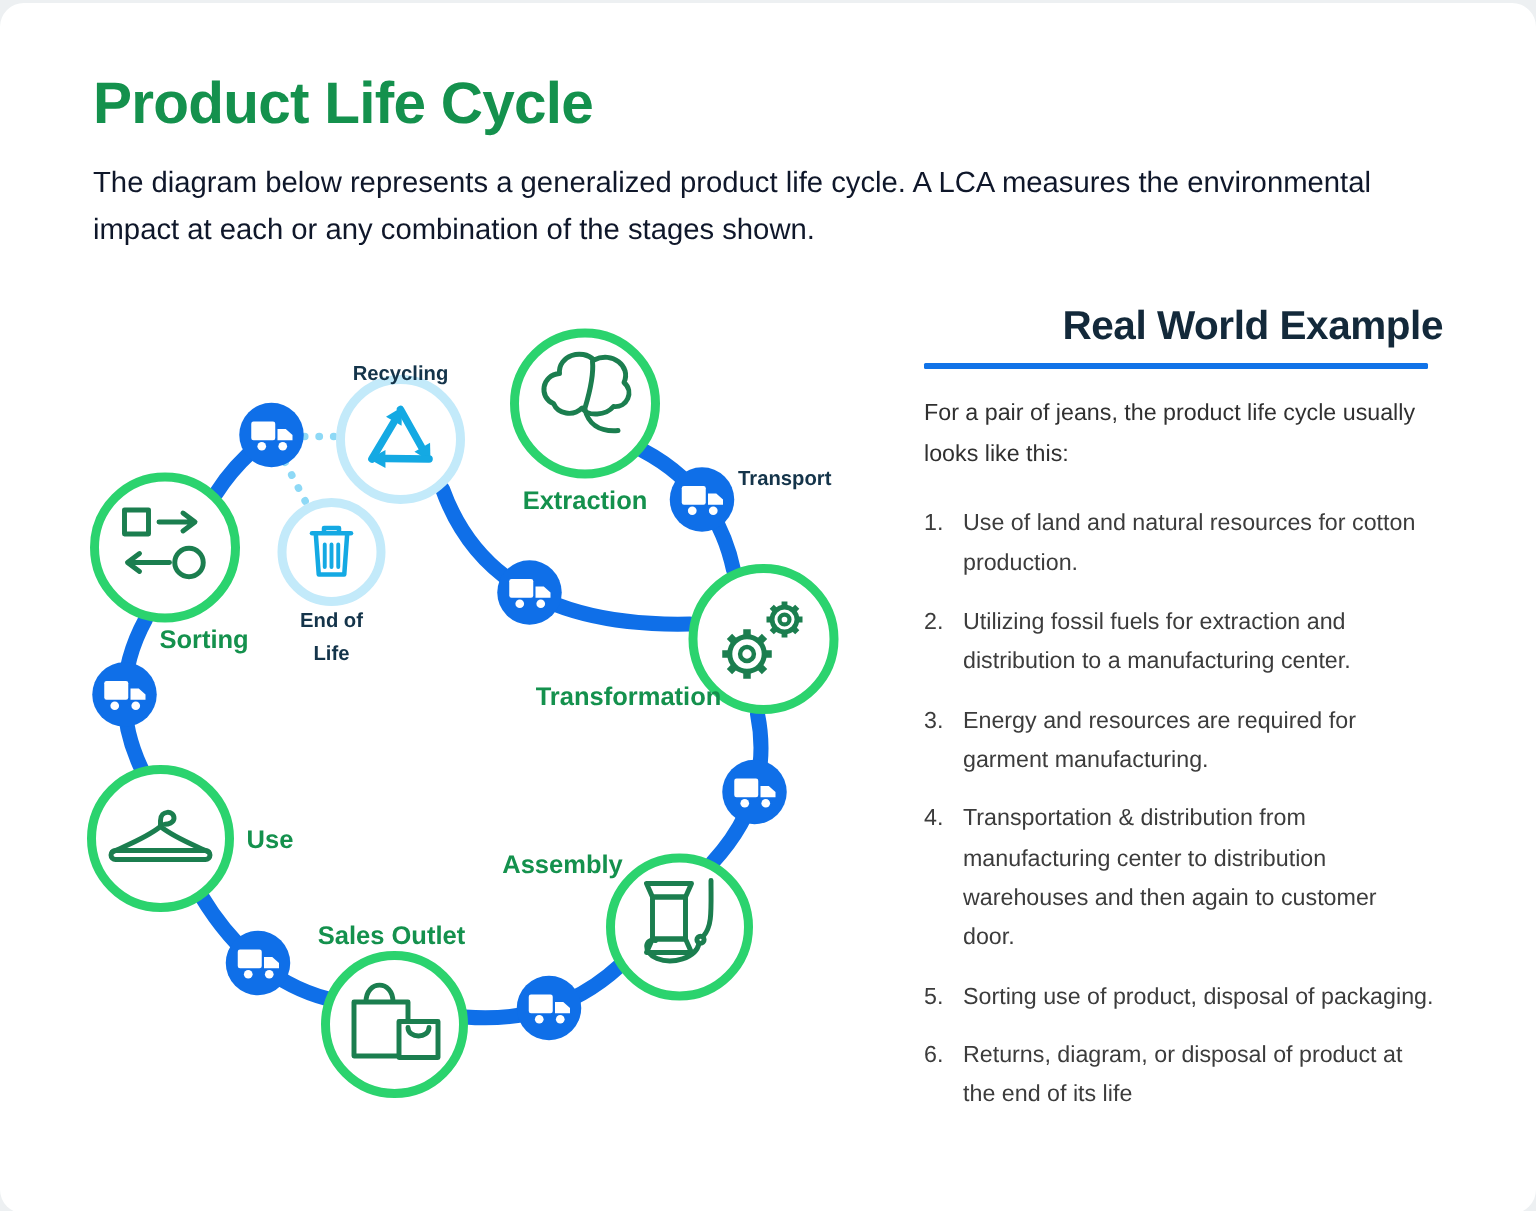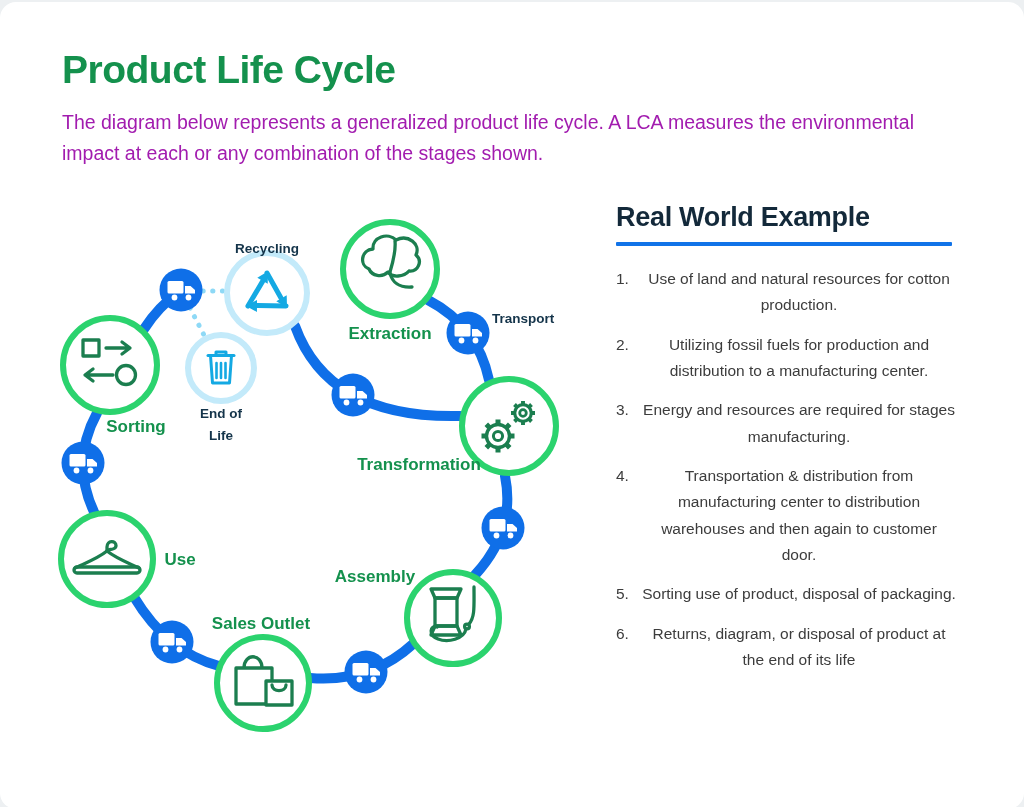--- a/index.html
+++ b/index.html
@@ -8,47 +8,47 @@
     position:relative;width:1024px;height:807px;background:#ffffff;
     border-radius:16px;overflow:hidden;margin:2px auto;
   }
   
   .page-title{
     position:absolute;left:62px;top:46px;margin:0;
     font-size:39px;font-weight:700;letter-spacing:-.5px;color:#14914D;
   }
   .page-subtitle{
     position:absolute;left:62px;top:105px;width:872px;margin:0;
-    font-size:19.5px;line-height:1.6;color:#a21caf;font-weight:400;
+    font-size:19.5px;line-height:1.6;color:#0f172a;font-weight:400;
   }
   
   .diagram-svg{position:absolute;left:0;top:0;width:1024px;height:807px;}
   .cycle-seg{stroke:#0F6FE8;stroke-width:10;fill:none;stroke-linecap:round;}
   .dotted{stroke:#8ED9F6;stroke-width:5;fill:none;stroke-linecap:round;stroke-dasharray:0.2 9.5;}
   .ring-green{fill:#ffffff;stroke:#2BD36E;stroke-width:6;}
   .ring-blue{fill:#ffffff;stroke:#C3EAFA;stroke-width:6;}
   .ico-green{stroke:#1B7E4F;fill:none;stroke-width:3.3;stroke-linecap:round;stroke-linejoin:round;}
   .ico-cyan{stroke:#14A9E3;fill:none;stroke-width:3;stroke-linecap:round;stroke-linejoin:round;}
   .lbl-green{font-size:17px;font-weight:700;fill:#14914D;}
   .lbl-navy{font-size:13.5px;font-weight:700;fill:#14344A;}
   
   .example{position:absolute;left:616px;top:200px;width:346px;}
   .example-heading{
-    margin:0;font-size:27px;font-weight:700;color:#13293A;letter-spacing:-.3px;
+    margin:0;font-size:27px;font-weight:700;color:#13293A;letter-spacing:-.3px;text-align:right;
   }
   .heading-rule{height:4px;background:#1173E8;margin-top:9px;width:336px;border-radius:1px;}
   .example-intro{
     margin:16px 0 0 0;font-size:15.5px;line-height:1.75;color:#303030;width:330px;
   }
   .example-list{margin:20px 0 0 0;padding:0;list-style:none;width:340px;}
   .example-list li{
     display:flex;margin-bottom:13px;font-size:15.5px;line-height:1.7;color:#3C3C3C;
   }
   .li-num{flex:0 0 26px;}
-  .li-text{flex:1;text-align:center;}
+  .li-text{flex:1;}
 </style>
 </head>
 <body>
 
 <div class="card">
 
   <h1 class="page-title">Product Life Cycle</h1>
   <p class="page-subtitle">The diagram below represents a generalized product life cycle. A LCA measures the environmental impact at each or any combination of the stages shown.</p>
 
   <svg class="diagram-svg" viewBox="0 0 1024 807">
@@ -183,32 +183,33 @@
     <text class="lbl-green" x="136" y="430" text-anchor="middle">Sorting</text>
     <text class="lbl-navy" x="267" y="251" text-anchor="middle">Recycling</text>
     <text class="lbl-navy" x="221" y="416" text-anchor="middle">End of</text>
     <text class="lbl-navy" x="221" y="438" text-anchor="middle">Life</text>
     <text class="lbl-navy" x="492" y="321" text-anchor="start">Transport</text>
   </svg>
 
   <div class="example">
     <h2 class="example-heading">Real World Example</h2>
     <div class="heading-rule"></div>
+    <p class="example-intro">For a pair of jeans, the product life cycle usually looks like this:</p>
     <ol class="example-list">
       <li>
         <span class="li-num">1.</span>
         <span class="li-text">Use of land and natural resources for cotton production.</span>
       </li>
       <li>
         <span class="li-num">2.</span>
-        <span class="li-text">Utilizing fossil fuels for production and distribution to a manufacturing center.</span>
+        <span class="li-text">Utilizing fossil fuels for extraction and distribution to a manufacturing center.</span>
       </li>
       <li>
         <span class="li-num">3.</span>
-        <span class="li-text">Energy and resources are required for stages manufacturing.</span>
+        <span class="li-text">Energy and resources are required for garment manufacturing.</span>
       </li>
       <li>
         <span class="li-num">4.</span>
         <span class="li-text">Transportation &amp; distribution from manufacturing center to distribution warehouses and then again to customer door.</span>
       </li>
       <li>
         <span class="li-num">5.</span>
         <span class="li-text">Sorting use of product, disposal of packaging.</span>
       </li>
       <li>

